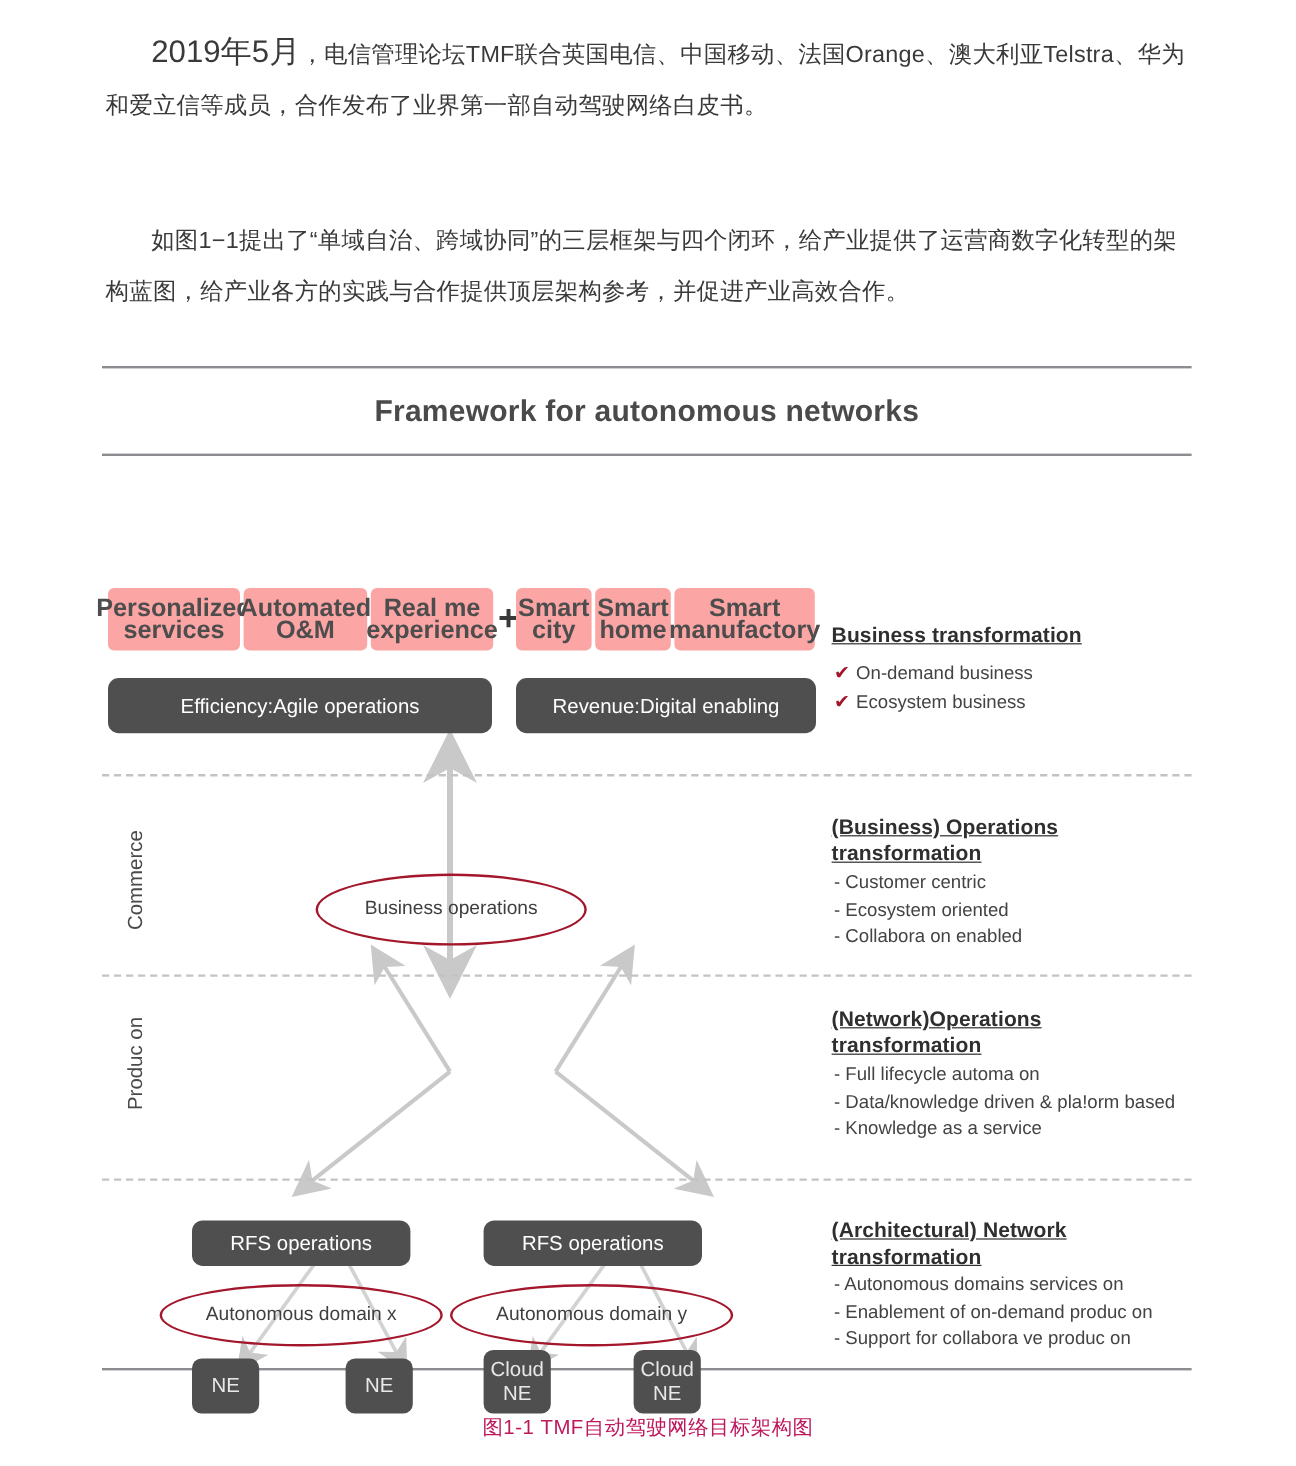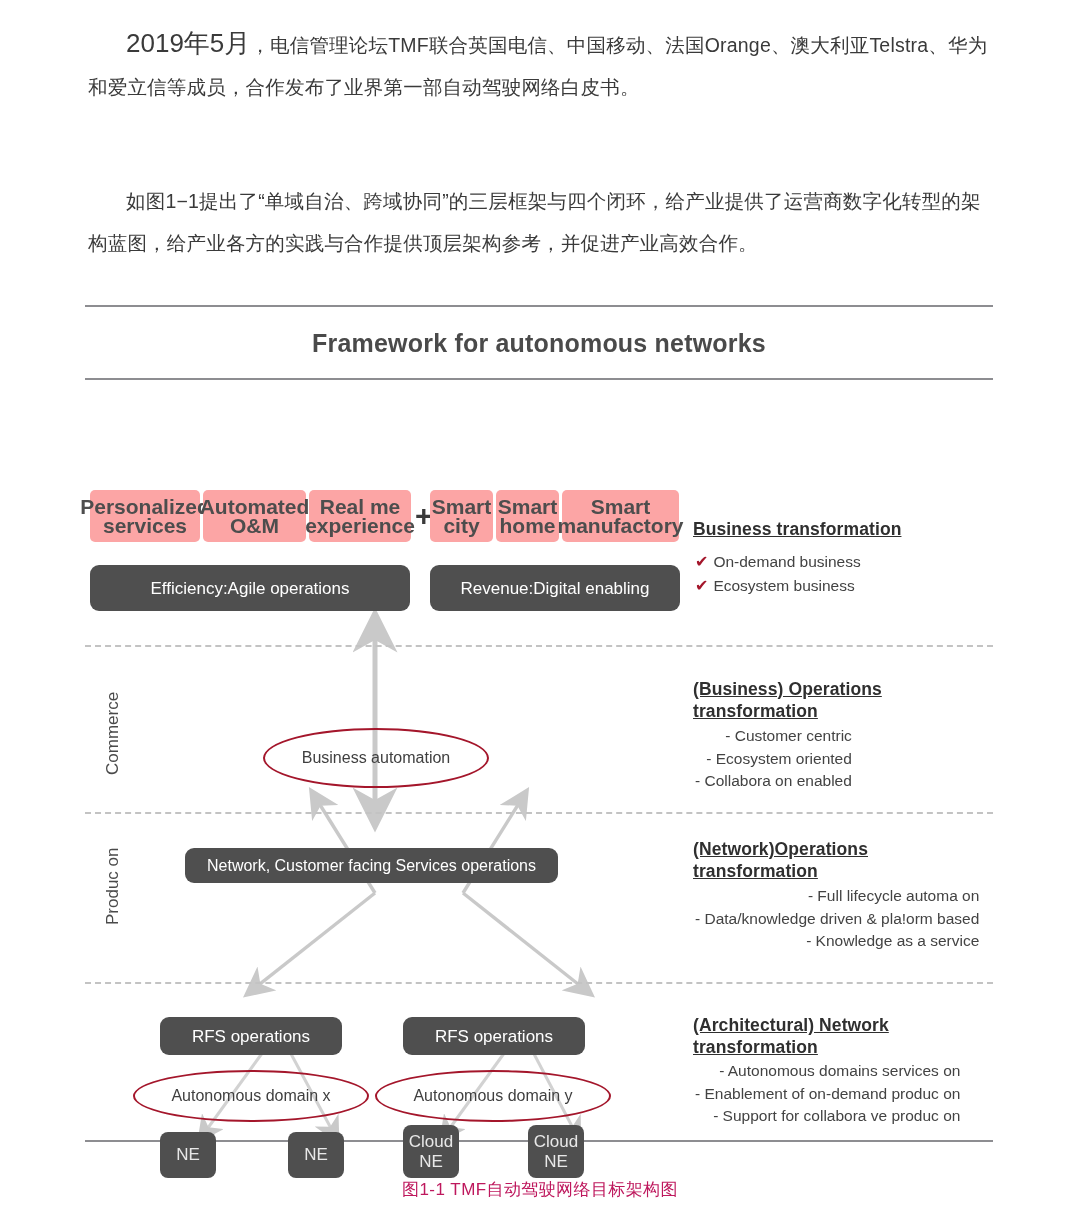--- a/index.html
+++ b/index.html
@@ -46,21 +46,21 @@
   .plus{
     position:absolute;font-size:30px;font-weight:bold;color:#3a3a3a;
     line-height:1;
   }
 
   
   .rhead{
     position:absolute;font-size:17.5px;font-weight:bold;color:#2f2f2f;
     line-height:22px;letter-spacing:.1px;text-decoration:underline;
   }
-  .rlist{position:absolute;font-size:15.5px;line-height:22.5px;color:#434343;text-align:right;}
+  .rlist{position:absolute;font-size:15.5px;line-height:22.5px;color:#434343;}
   .rlist div{white-space:nowrap;}
   .ticks{position:absolute;font-size:15.5px;line-height:24px;color:#434343;}
   .ticks div{white-space:nowrap;}
   .tick{color:#a4162b;font-weight:bold;margin-right:5px;font-size:16px;}
 
   
   .vlabel{
     position:absolute;font-size:17px;color:#4a4a4a;white-space:nowrap;
     transform-origin:0 0;transform:rotate(-90deg);
   }
@@ -176,38 +176,35 @@
     </div>
 
     <div class="dash" style="top:265px;"></div>
     <div class="dash" style="top:432px;"></div>
     <div class="dash" style="top:602px;"></div>
 
     <div class="vlabel" style="left:18px;top:395px;">Commerce</div>
 
 
     <div class="ellipse" style="left:178px;top:348px;width:222px;height:56px;">
-      <span>Business automation</span>
+      <span>Business operations</span>
     </div>
 
     <div class="rhead" style="left:608px;top:298px;">
       <div>(Business) Operations</div>
       <div>transformation</div>
     </div>
     <div class="rlist" style="left:610px;top:345px;">
       <div>- Customer centric</div>
       <div>- Ecosystem oriented</div>
       <div>- Collabora on enabled</div>
     </div>
 
     <div class="vlabel" style="left:18px;top:545px;">Produc on</div>
 
-    <div class="dbox" style="left:100px;top:468px;width:373px;height:35px;font-size:16px;">
-      <span>Network, Customer facing Services operations</span>
-    </div>
 
 
     <div class="rhead" style="left:608px;top:458px;">
       <div>(Network)Operations</div>
       <div>transformation</div>
     </div>
     <div class="rlist" style="left:610px;top:505px;">
       <div>- Full lifecycle automa on</div>
       <div>- Data/knowledge driven &amp; pla!orm based</div>
       <div>- Knowledge as a service</div>

